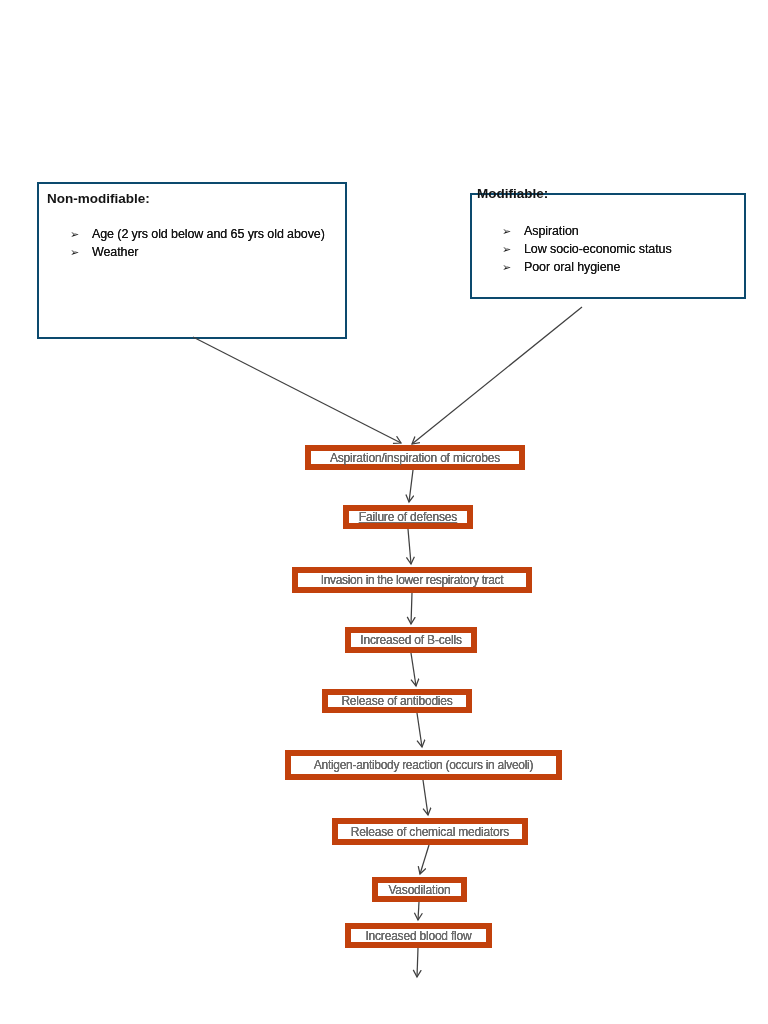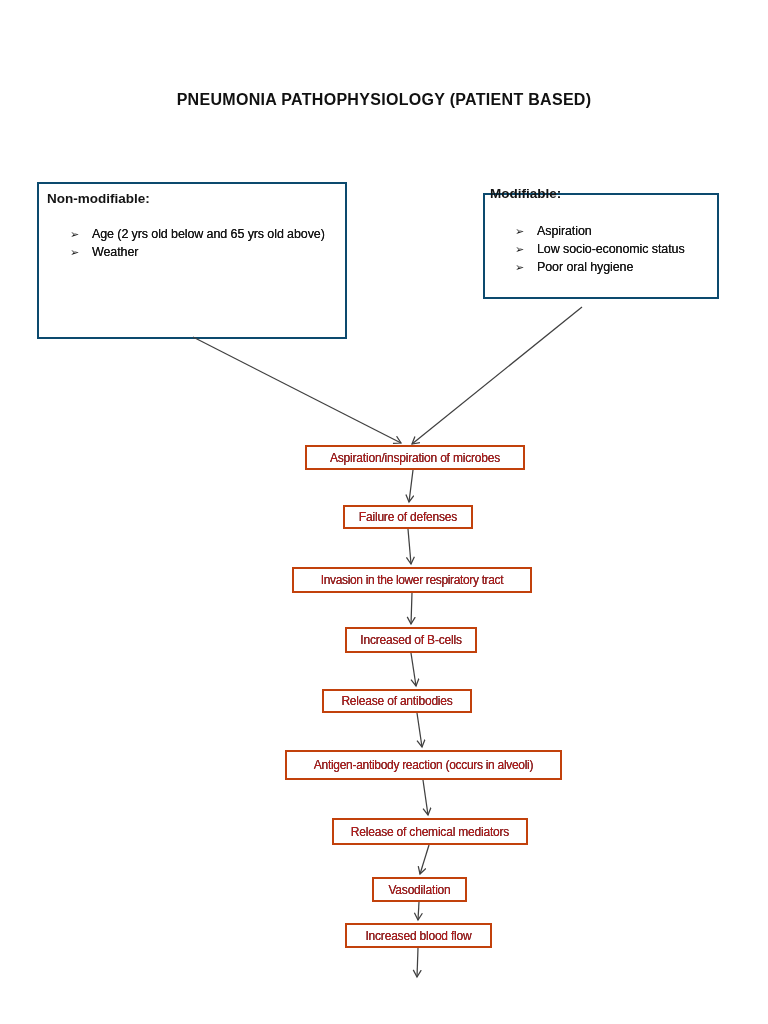--- a/index.html
+++ b/index.html
@@ -10,62 +10,61 @@
   }
   .title {
     position:absolute; top:91px; left:0; width:768px; margin:0;
     text-align:center; font-size:16px; font-weight:bold; letter-spacing:0.3px;
     color:#111111;
   }
   .factor-box {
     position:absolute; border:2px solid #0c4a6e; background:transparent;
   }
   .factor-box.left-box { left:37px; top:182px; width:306px; height:153px; }
-  .factor-box.right-box { left:483px; top:193px; width:232px; height:102px; }
+  .factor-box.right-box { left:470px; top:193px; width:232px; height:102px;padding-left:40px; }
   .factor-heading { font-size:13.5px; font-weight:bold; color:#141414; }
   .left-box .factor-heading { position:absolute; top:7px; left:8px; }
   .right-box .factor-heading { position:absolute; top:-9px; left:5px; }
   .factor-list { position:absolute; list-style:none; margin:0; padding:0; }
   .left-box .factor-list { top:41px; left:31px; }
   .right-box .factor-list { top:27px; left:30px; }
   .factor-item {
     display:flex; align-items:baseline; font-size:12.5px; line-height:18px;
     letter-spacing:-0.1px; color:#161616; text-shadow:0 0 0.5px #161616;
     white-space:nowrap;
   }
   .factor-item .glyph {
     width:22px; flex:0 0 22px; font-size:11px; text-shadow:none;
   }
   .step {
-    position:absolute; border:2px solid #c2410c; background:#ffffff;
+    position:absolute; border:6px solid #c2410c; background:#ffffff;
     display:flex; align-items:center; justify-content:center;
     font-size:12px; letter-spacing:-0.2px; white-space:nowrap;
-    color:#b91c1c; text-shadow:0 0 0.5px #151515; box-sizing:border-box;
+    color:#737373; text-shadow:0 0 0.5px #151515; box-sizing:border-box;
   }
   .s1 { left:305px; top:445px; width:220px; height:25px; }
-  .s2 { left:343px; top:505px; width:130px; height:24px; }
+  .s2 { left:343px; top:505px; width:130px; height:24px;text-decoration:underline; }
   .s3 { left:292px; top:567px; width:240px; height:26px; letter-spacing:-0.35px; }
   .s4 { left:345px; top:627px; width:132px; height:26px; }
   .s5 { left:322px; top:689px; width:150px; height:24px; }
   .s6 { left:285px; top:750px; width:277px; height:30px; letter-spacing:-0.3px; }
   .s7 { left:332px; top:818px; width:196px; height:27px; }
   .s8 { left:372px; top:877px; width:95px; height:25px; }
   .s9 { left:345px; top:923px; width:147px; height:25px; }
   svg.connectors {
     position:absolute; left:0; top:0; width:768px; height:1024px;
     pointer-events:none;
   }
   svg.connectors line { stroke:#404040; stroke-width:1.25; }
 </style>
 </head>
 <body>
 
 <div class="page">
 
-  <h1 class="title">PNEUMONIA PATHOPHYSIOLOGY (PATIENT BASED)</h1>
 
   <div class="factor-box left-box">
     <div class="factor-heading">Non-modifiable:</div>
     <ul class="factor-list">
       <li class="factor-item">
         <span class="glyph">➢</span>
         <span>Age (2 yrs old below and 65 yrs old above)</span>
       </li>
       <li class="factor-item">
         <span class="glyph">➢</span>

